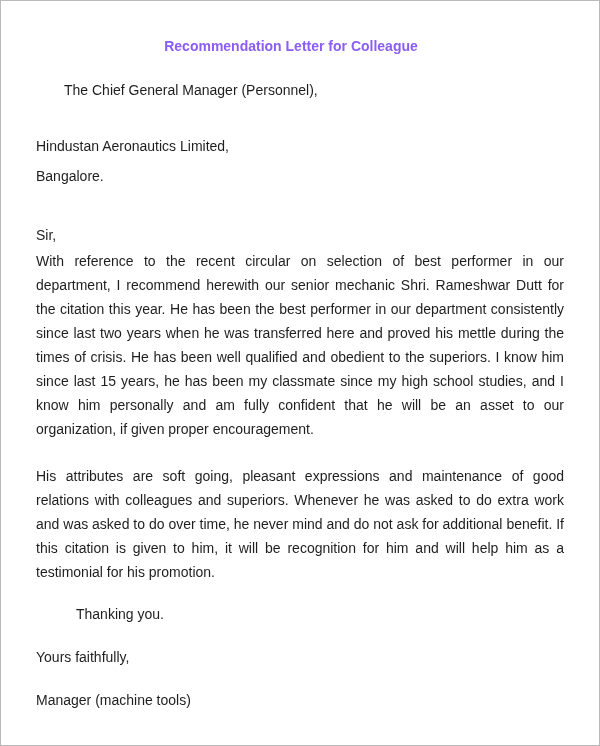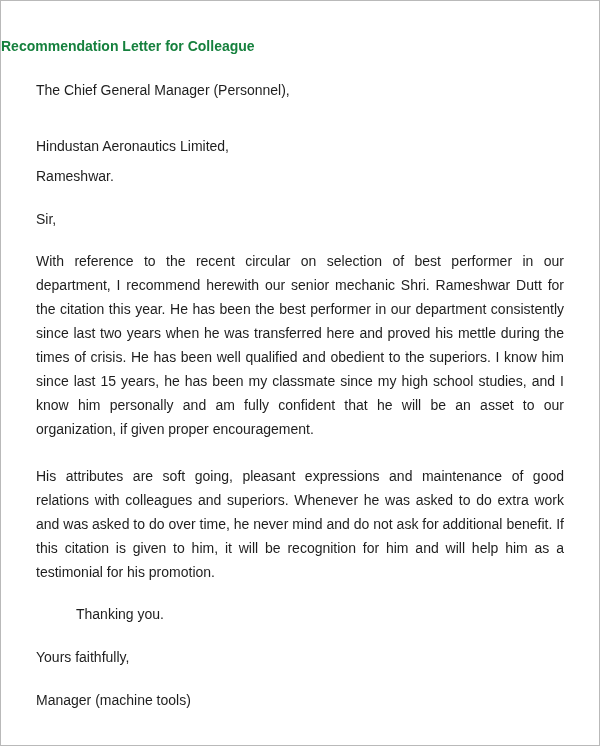--- a/index.html
+++ b/index.html
@@ -21,23 +21,24 @@
       background: #ffffff;
       font-family: "Liberation Sans", sans-serif;
       color: #1e1e1e;
       font-size: 14px;
     }
     .title {
       position: absolute;
       top: 37px;
       left: 0;
       width: 580px;
+      text-align: center;
       font-weight: bold;
       font-size: 14px;
-      color: #15803d;
+      color: #8b5cf6;
     }
     .line {
       position: absolute;
       left: 35px;
       white-space: nowrap;
     }
     .para {
       position: absolute;
       left: 35px;
       width: 528px;
@@ -45,24 +46,24 @@
       text-align-last: left;
       line-height: 24px;
     }
   </style>
 </head>
 <body>
 
 <div class="page">
   <div class="title">Recommendation Letter for Colleague</div>
 
-  <div class="line" style="top:81px;">The Chief General Manager (Personnel),</div>
+  <div class="line" style="top:81px;margin-left:28px;">The Chief General Manager (Personnel),</div>
   <div class="line" style="top:124px;margin-top:13px;">Hindustan Aeronautics Limited,</div>
-  <div class="line" style="top:167px;">Rameshwar.</div>
-  <div class="line" style="top:210px;">Sir,</div>
+  <div class="line" style="top:167px;">Bangalore.</div>
+  <div class="line" style="top:226px;">Sir,</div>
 
   <div class="para" style="top:248px;">With reference to the recent circular on selection of best performer in our department, I recommend herewith our senior mechanic Shri. Rameshwar Dutt for the citation this year.  He has been the best performer in our department consistently since last two years when he was transferred here and proved his mettle during the times of crisis.  He has been well qualified and obedient to the superiors.  I know him since last 15 years, he has been my classmate since my high school studies, and I know him personally and am fully confident that he will be an asset to our organization, if given proper encouragement.</div>
   <div class="para" style="top:463px;">His attributes are soft going, pleasant expressions and maintenance of good relations with colleagues and superiors.  Whenever he was asked to do extra work and was asked to do over time, he never mind and do not ask for additional benefit.  If this citation is given to him, it will be recognition for him and will help him as a testimonial for his promotion.</div>
 
   <div class="line" style="top:605px;margin-left:40px;">Thanking you.</div>
   <div class="line" style="top:648px;text-align:center;">Yours faithfully,</div>
   <div class="line" style="top:691px;">Manager (machine tools)</div>
 </div>
 
 </body></html>

